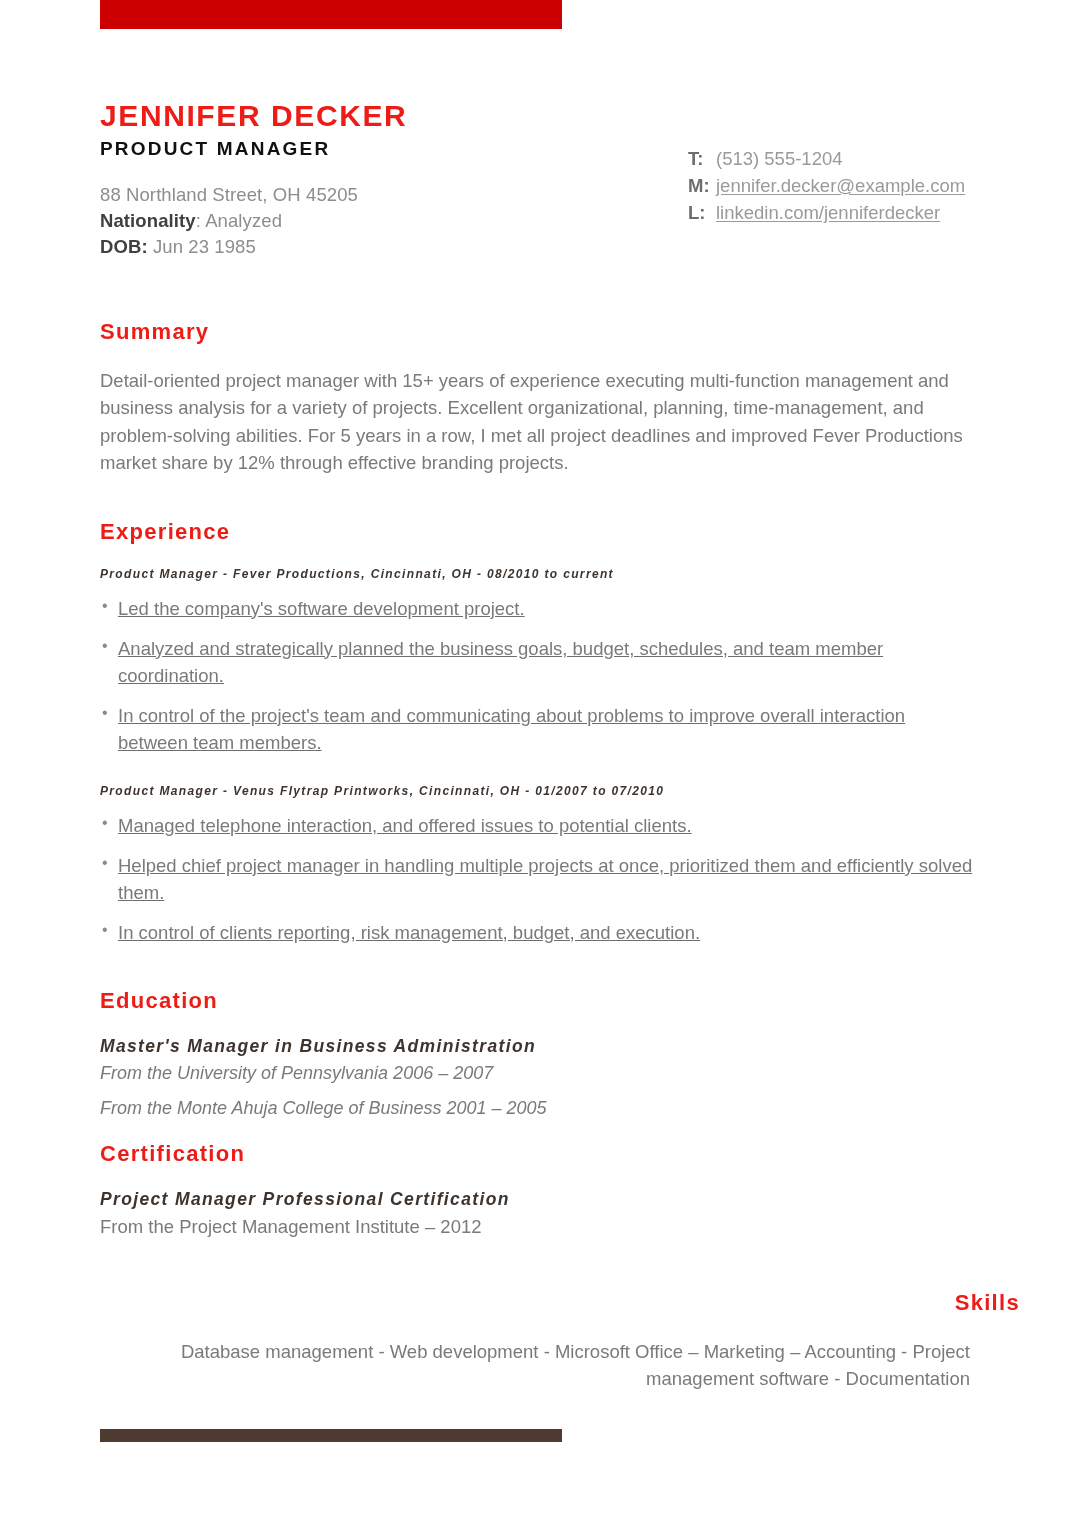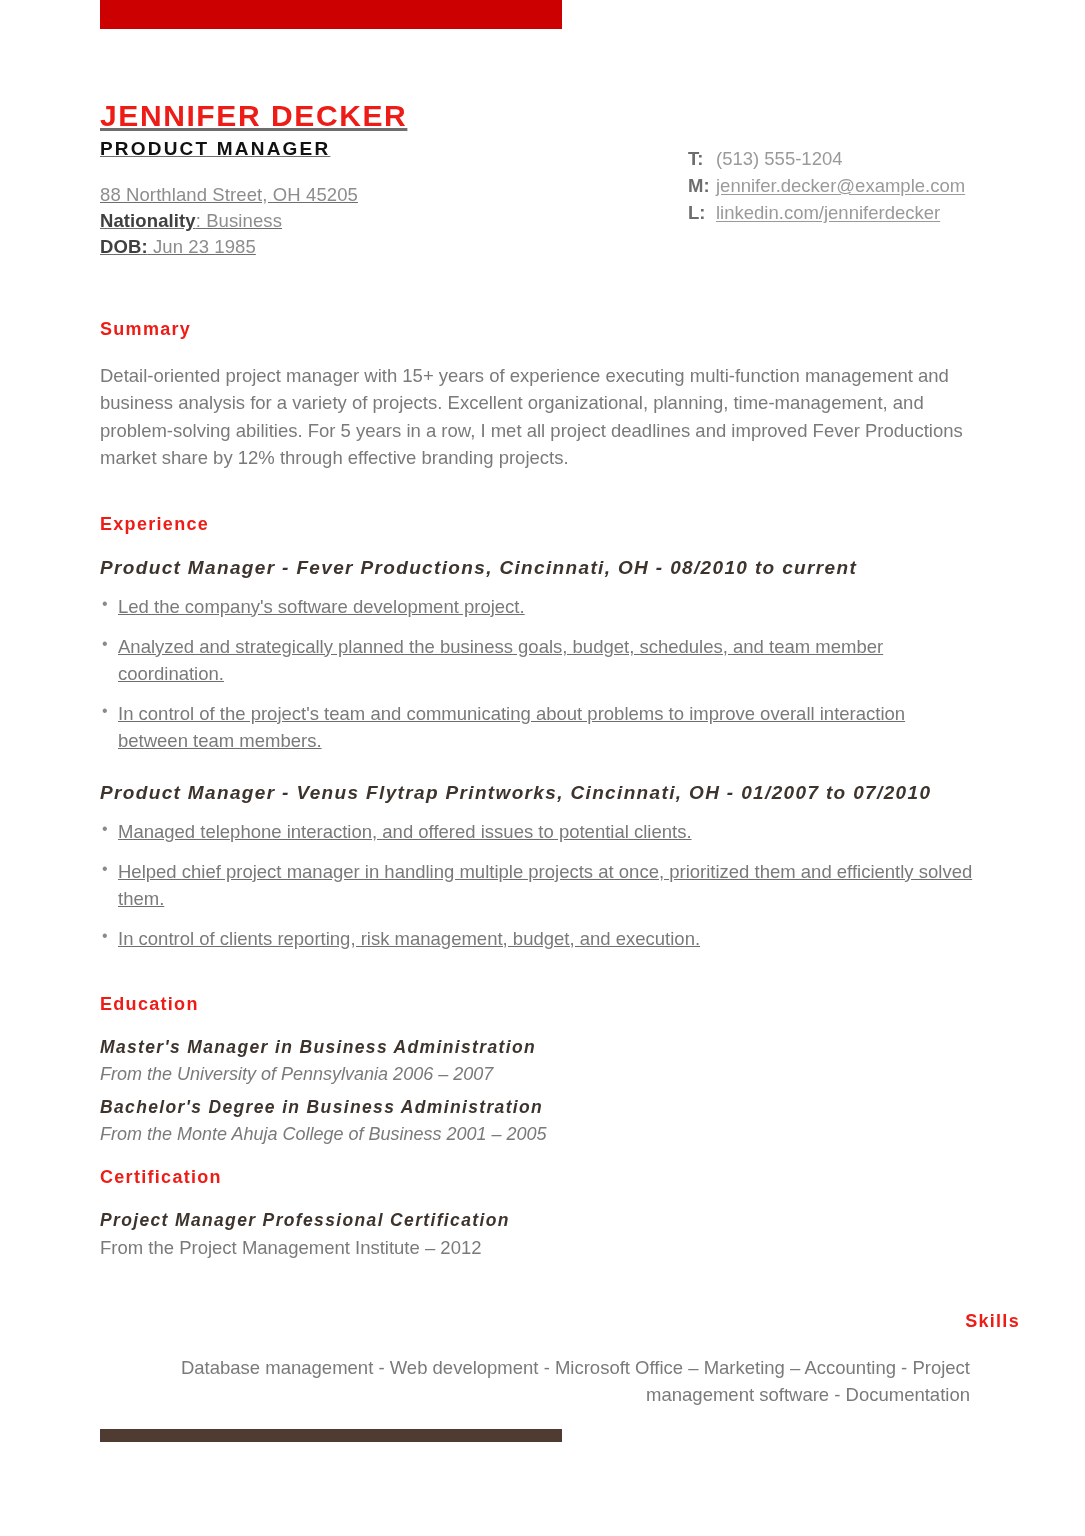--- a/index.html
+++ b/index.html
@@ -49,21 +49,20 @@
   }
 
   
   .header {
     position: relative;
     display: block;
     min-height: 175px;
   }
   .identity {
     width: 560px;
-    text-decoration: underline;
   }
   .name {
     font-size: 30px;
     font-weight: bold;
     color: #ED1C16;
     letter-spacing: 1.6px;
     line-height: 1.05;
     margin: 0 0 6px 0;
     white-space: nowrap;
   }
@@ -110,40 +109,40 @@
   .contact-value.link {
     text-decoration: underline;
     text-underline-offset: 2px;
   }
 
   
   .section {
     margin-top: 44px;
   }
   .section-title {
-    font-size: 18px;
+    font-size: 22px;
     font-weight: bold;
     color: #ED1C16;
     letter-spacing: 1.3px;
     margin: 0 0 22px 0;
   }
 
   
   .para {
     font-size: 18.5px;
     color: #7a7a7a;
     line-height: 1.48;
     margin: 0;
     max-width: 870px;
   }
 
   
   .job { margin-bottom: 6px; }
   .job-title {
-    font-size: 19px;
+    font-size: 12px;
     font-weight: bold;
     font-style: italic;
     color: #3E342E;
     letter-spacing: 1.35px;
     margin: 16px 0 14px 0;
     white-space: nowrap;
   }
   .job + .job { margin-top: 28px; }
   ul.bullets {
     list-style: none;
@@ -205,21 +204,21 @@
 
   <div class="top-bar"></div>
 
   <div class="content">
 
     <div class="header">
       <div class="identity">
         <div class="name">JENNIFER DECKER</div>
         <div class="role">PRODUCT MANAGER</div>
         <div class="addr-line">88 Northland Street, OH 45205</div>
-        <div class="addr-line"><b>Nationality</b><span>: Business</span></div>
+        <div class="addr-line"><b>Nationality</b><span>: Analyzed</span></div>
         <div class="addr-line"><b>DOB:</b><span> Jun 23 1985</span></div>
       </div>
 
       <div class="contact">
         <div class="contact-row">
           <span class="contact-label">T:</span>
           <span class="contact-value">(513) 555-1204</span>
         </div>
         <div class="contact-row">
           <span class="contact-label">M:</span>
@@ -259,21 +258,20 @@
       </div>
     </div>
 
     <div class="section education">
       <div class="section-title">Education</div>
       <div class="edu-entry">
         <div class="edu-degree">Master's Manager in Business Administration</div>
         <div class="edu-school">From the University of Pennsylvania  2006 – 2007</div>
       </div>
       <div class="edu-entry">
-        <div class="edu-degree">Bachelor's Degree in Business Administration</div>
         <div class="edu-school">From the Monte Ahuja College of Business  2001 – 2005</div>
       </div>
     </div>
 
     <div class="section certification">
       <div class="section-title">Certification</div>
       <div class="edu-entry">
         <div class="edu-degree">Project Manager Professional Certification</div>
         <div class="cert-school">From the Project Management Institute – 2012</div>
       </div>

